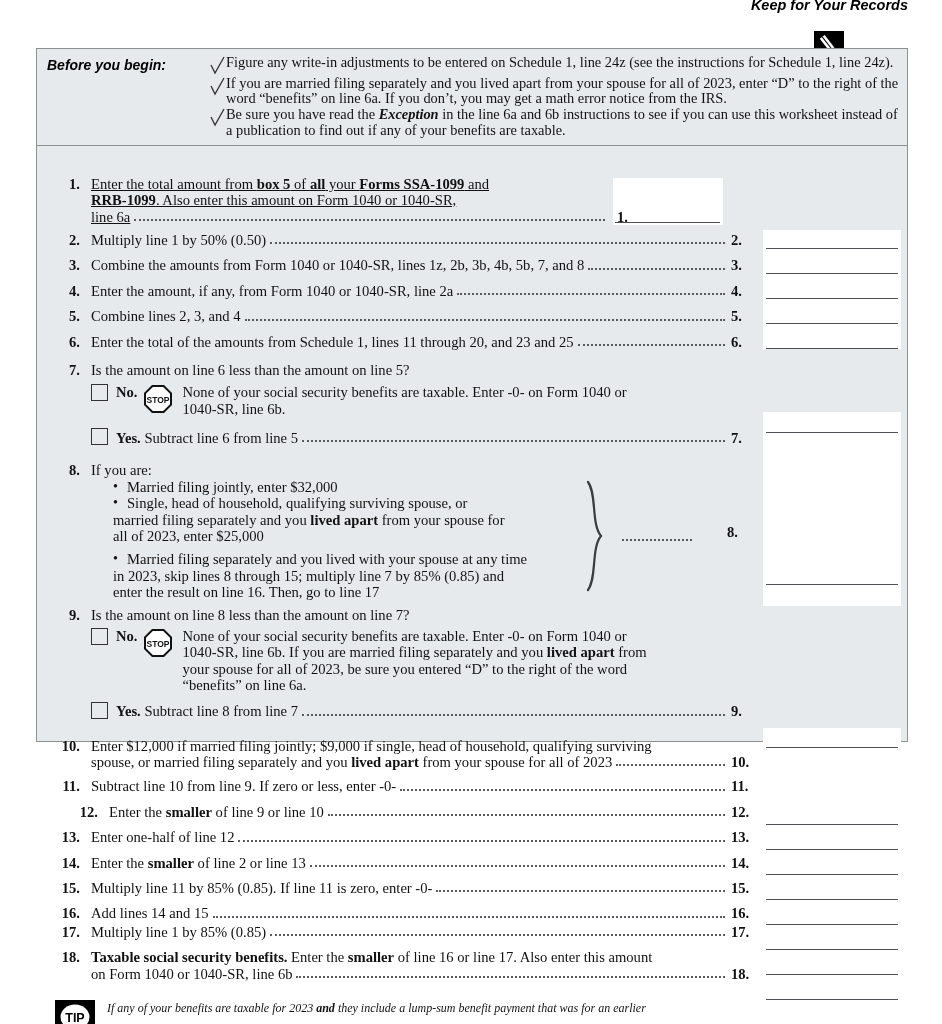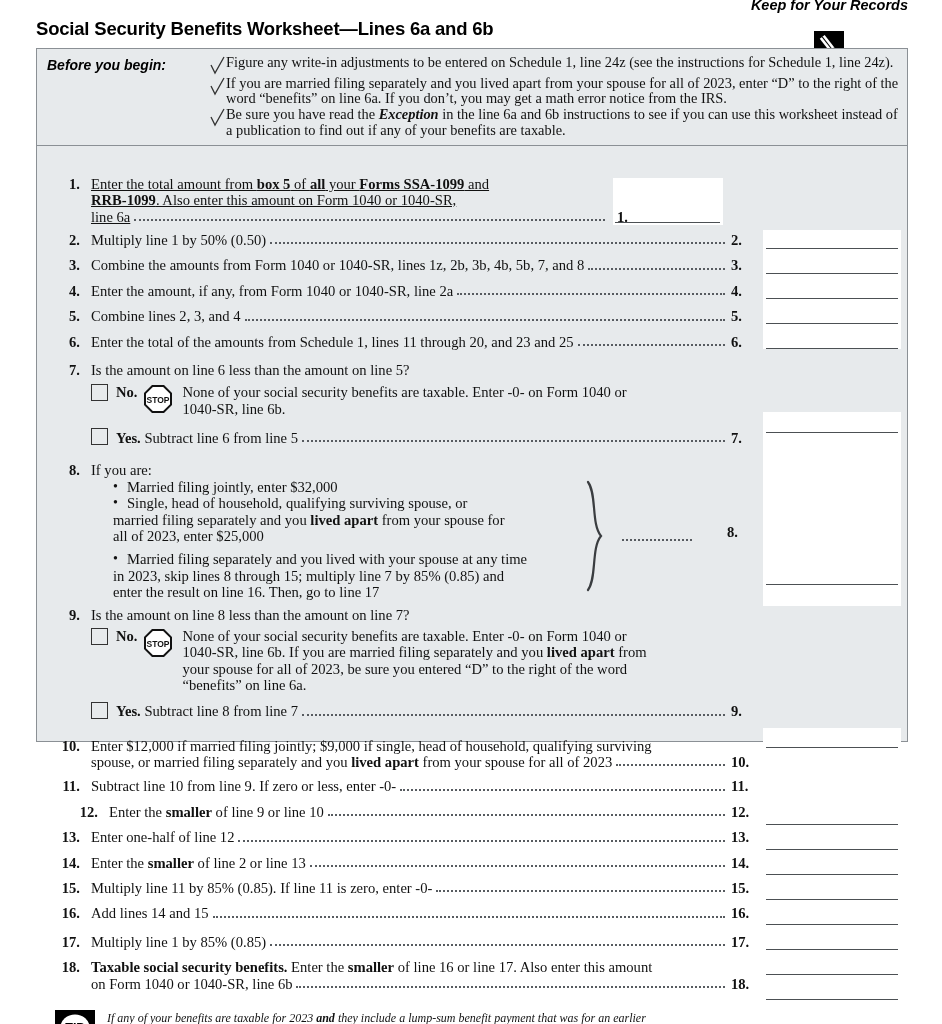--- a/index.html
+++ b/index.html
@@ -142,21 +142,20 @@
     font-style:italic;font-size:12px;line-height:17px;color:#111;flex:1;
   }
   .tiptext b{font-weight:bold;font-style:italic;}
 </style>
 </head>
 <body>
 
 <div class="page">
 
   <div class="titlebar">
-    <div class="title">Social Security Benefits Worksheet—Lines 6a and 6b</div>
     <div class="keep-wrap">
       <div class="keep-txt">Keep for Your Records</div>
       <div class="pencil-badge">
         <svg width="30" height="30" viewBox="0 0 30 30">
           <rect x="0" y="0" width="30" height="30" fill="#000"></rect>
           <g transform="rotate(-38 15 15)">
             <rect x="12.2" y="3.6" width="6.2" height="15.5" fill="#fff"></rect>
             <line x1="15.3" y1="3.6" x2="15.3" y2="19.1" stroke="#000" stroke-width="1"></line>
             <polygon points="12.2,19.1 18.4,19.1 15.3,25.8" fill="#fff"></polygon>
             <polygon points="14.1,23.2 16.5,23.2 15.3,25.8" fill="#000"></polygon>
@@ -449,21 +448,21 @@
       </div>
 
       <div class="row" style="margin-top:9px;">
         <div class="num">16.</div>
         <div>Add lines 14 and 15</div>
         <div class="leaders"></div>
         <div class="rnum">16.</div>
         <div style="flex:0 0 146px;"></div>
       </div>
 
-      <div class="row" style="margin-top:12px;align-items:center;">
+      <div class="row" style="margin-top:2px;align-items:center;">
         <div class="num">17.</div>
         <div>Multiply line 1 by 85% (0.85)</div>
         <div class="leaders"></div>
         <div class="rnum">17.</div>
         <div style="flex:0 0 146px;"></div>
       </div>
 
       <div class="row" style="margin-top:9px;">
         <div class="num">18.</div>
         <div style="flex:1;">

